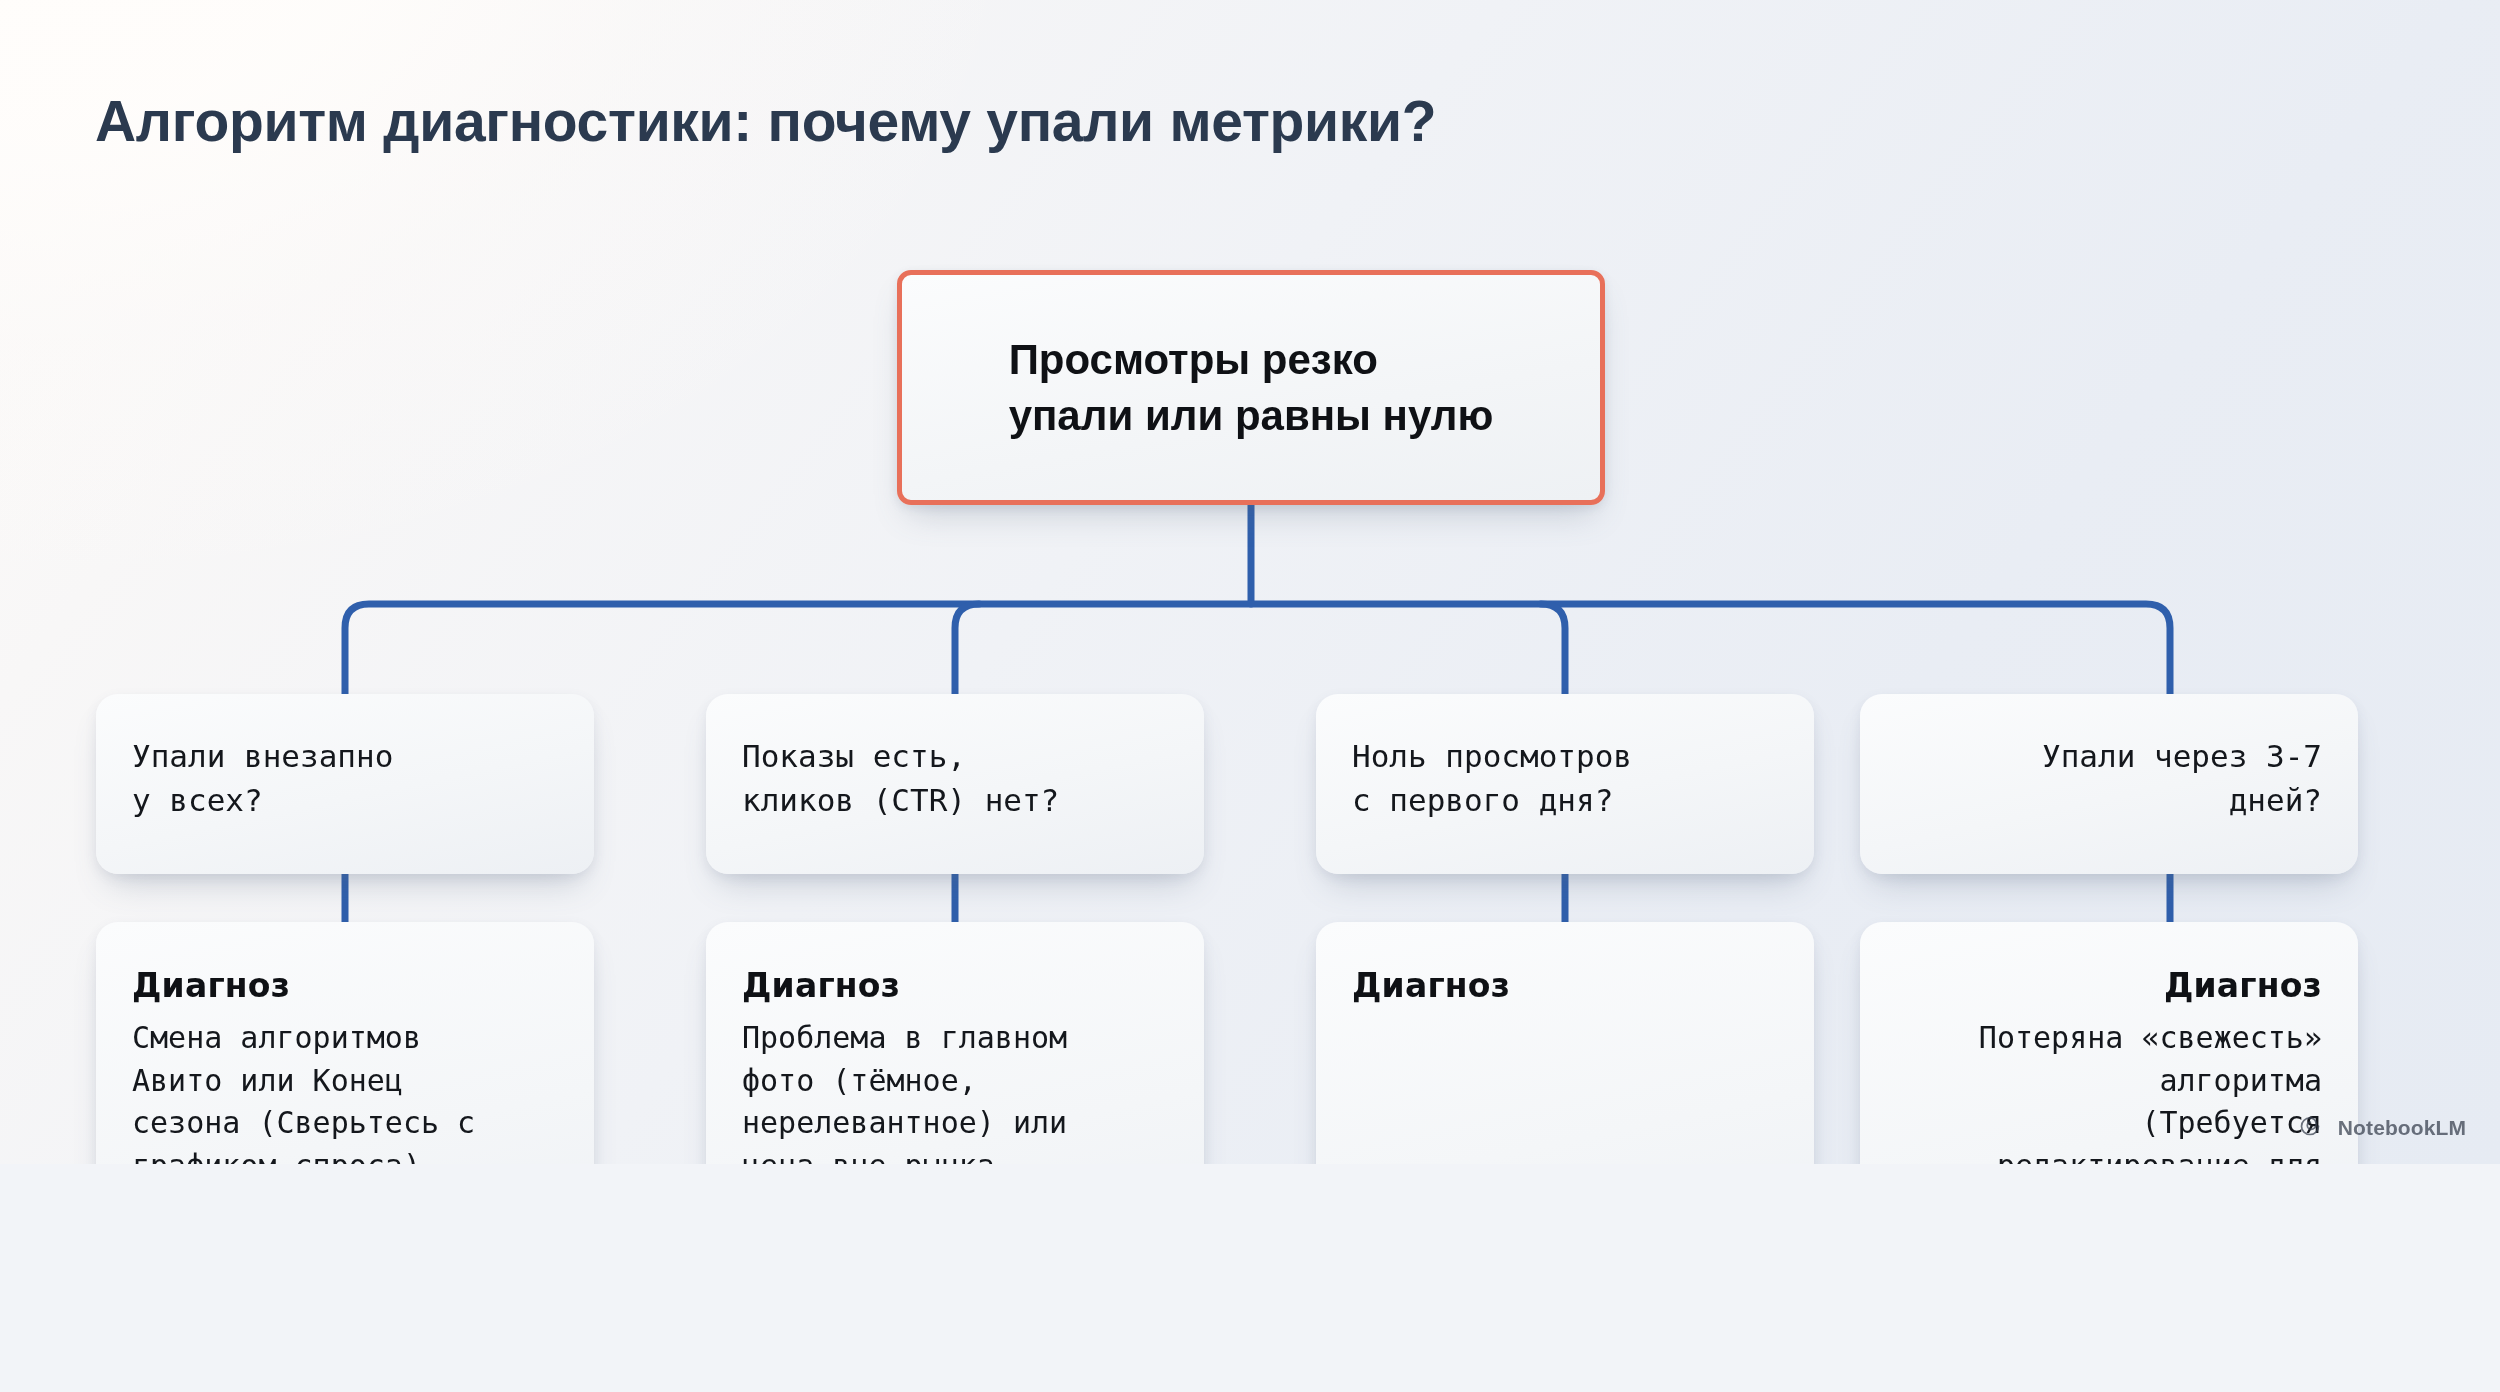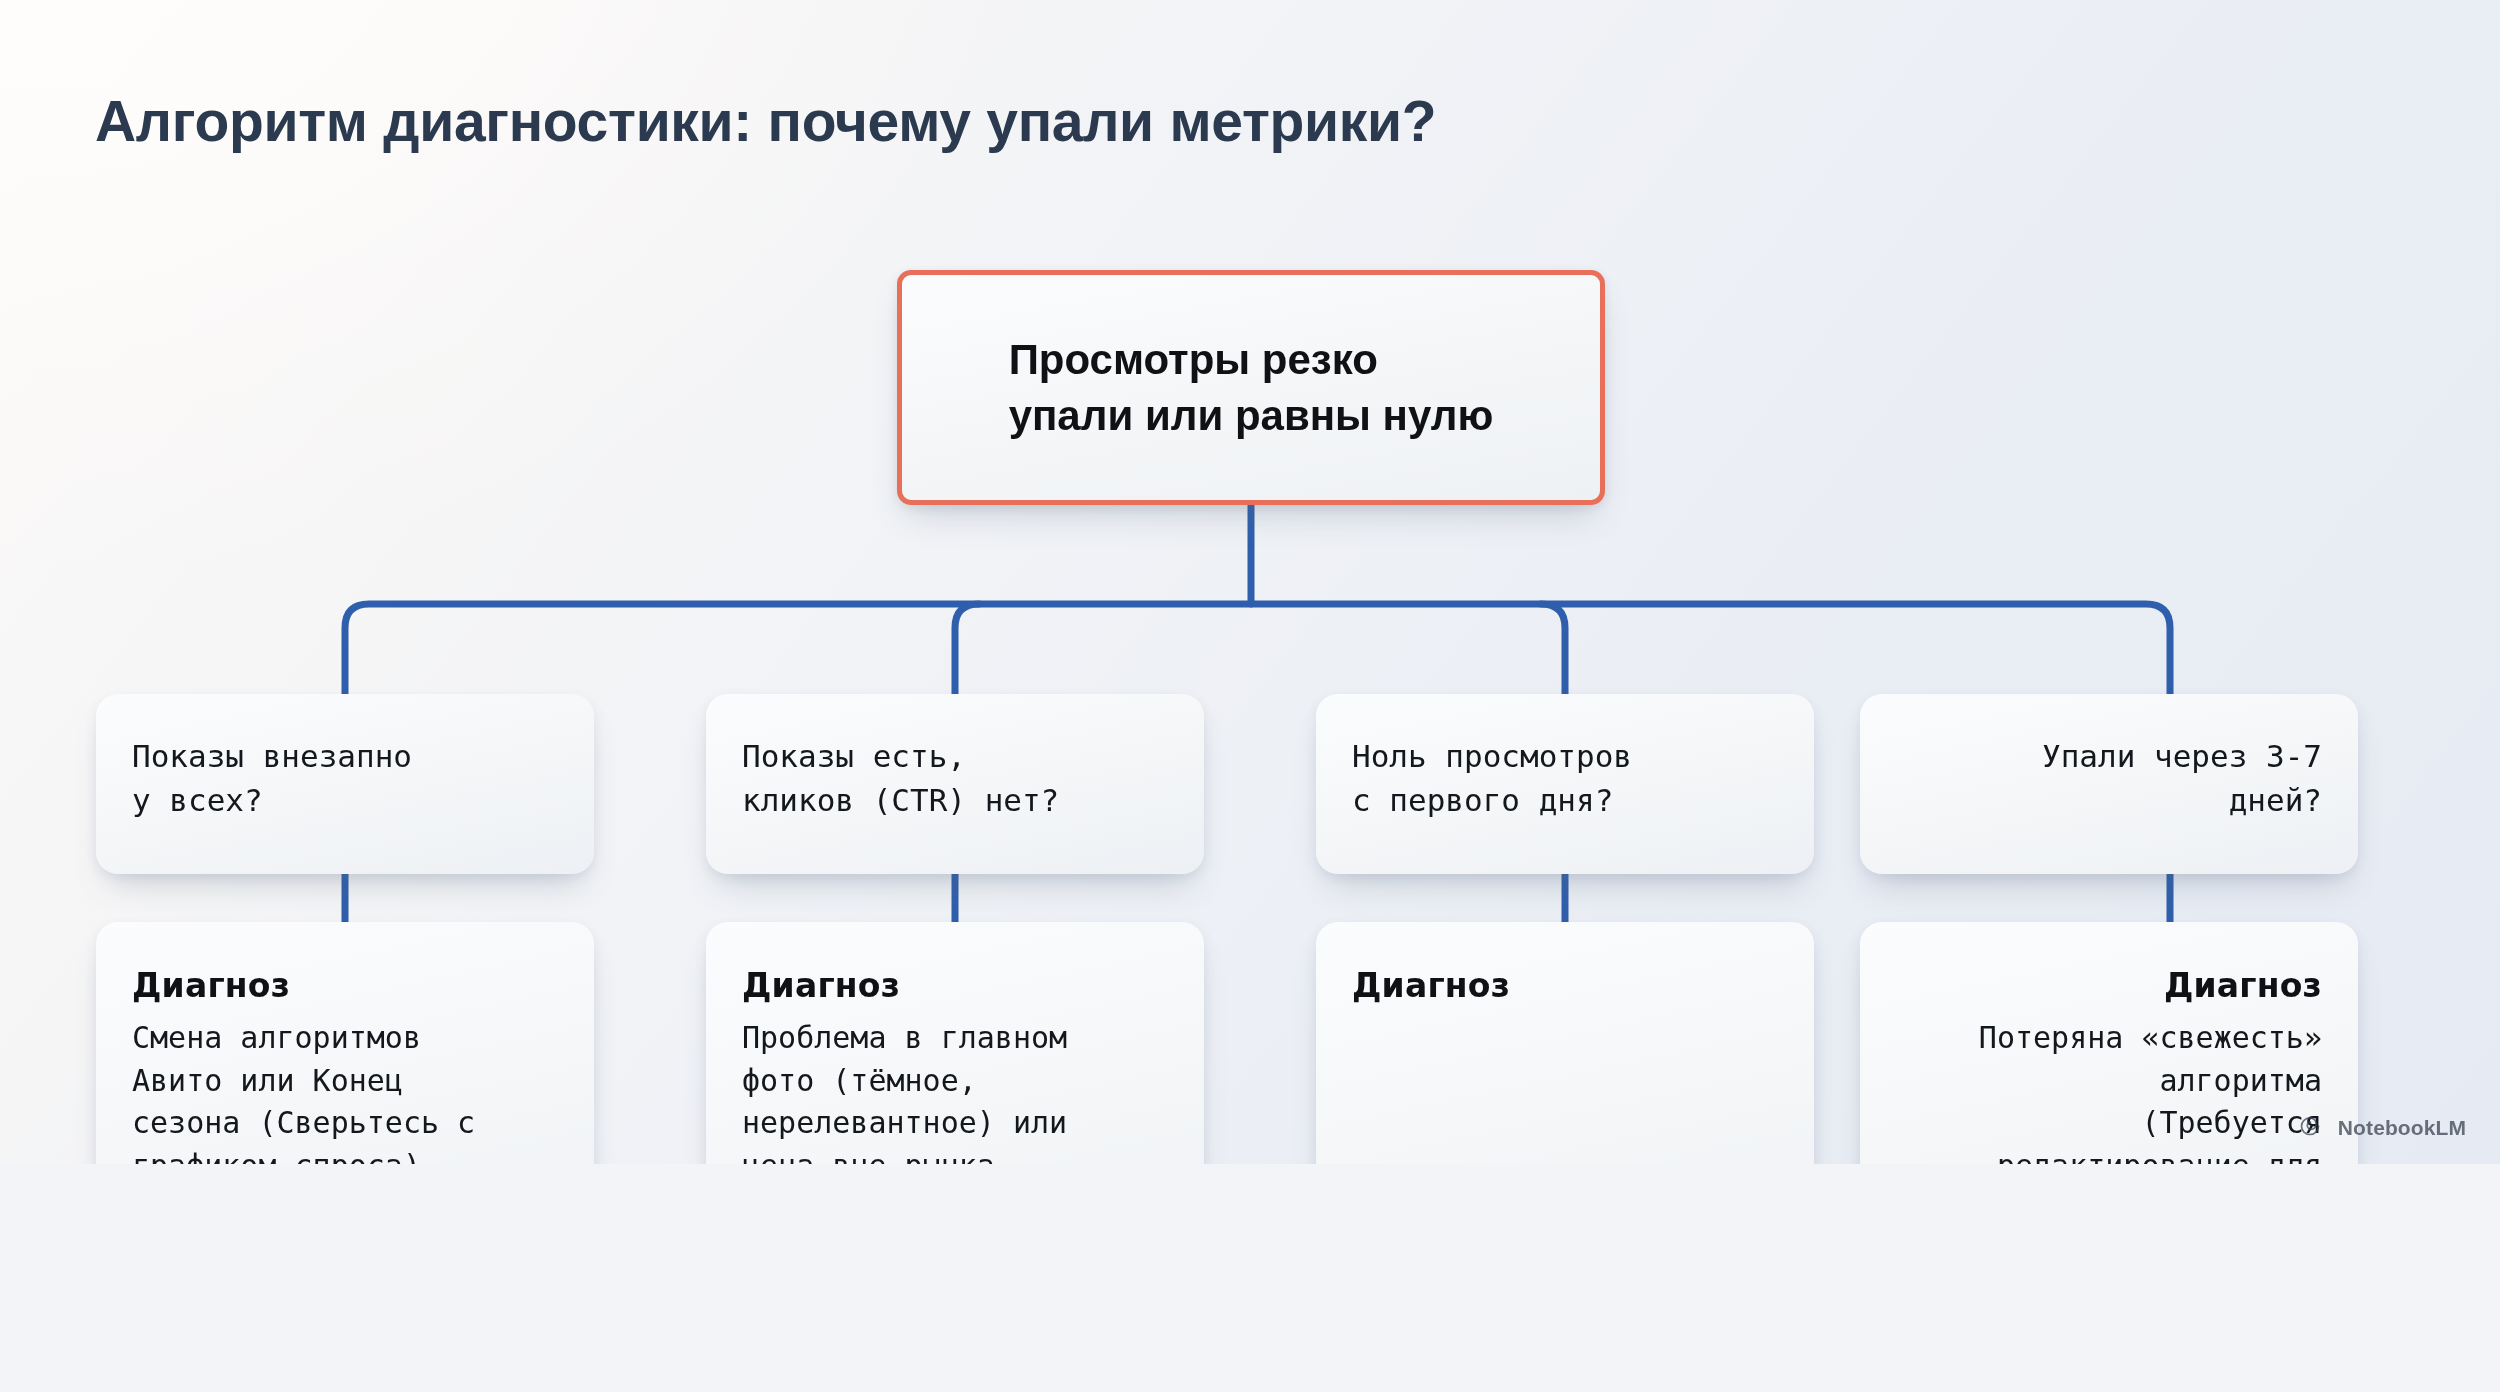--- a/index.html
+++ b/index.html
@@ -163,21 +163,21 @@
       <path d="M2170,874 L2170,922"></path>
     </g>
   </svg>
 
   <div id="root-node">
     <div class="root-text">Просмотры резко
 упали или равны нулю</div>
   </div>
 
   <div class="card q-card col1 q-row">
-    <div class="q-text">Показы внезапно
+    <div class="q-text">Упали внезапно
 у всех?</div>
   </div>
   <div class="card d-card col1 d-row">
     <div class="d-title">Диагноз</div>
     <div class="d-body">Смена алгоритмов
 Авито или Конец
 сезона (Сверьтесь с
 графиком спроса).</div>
   </div>
 

